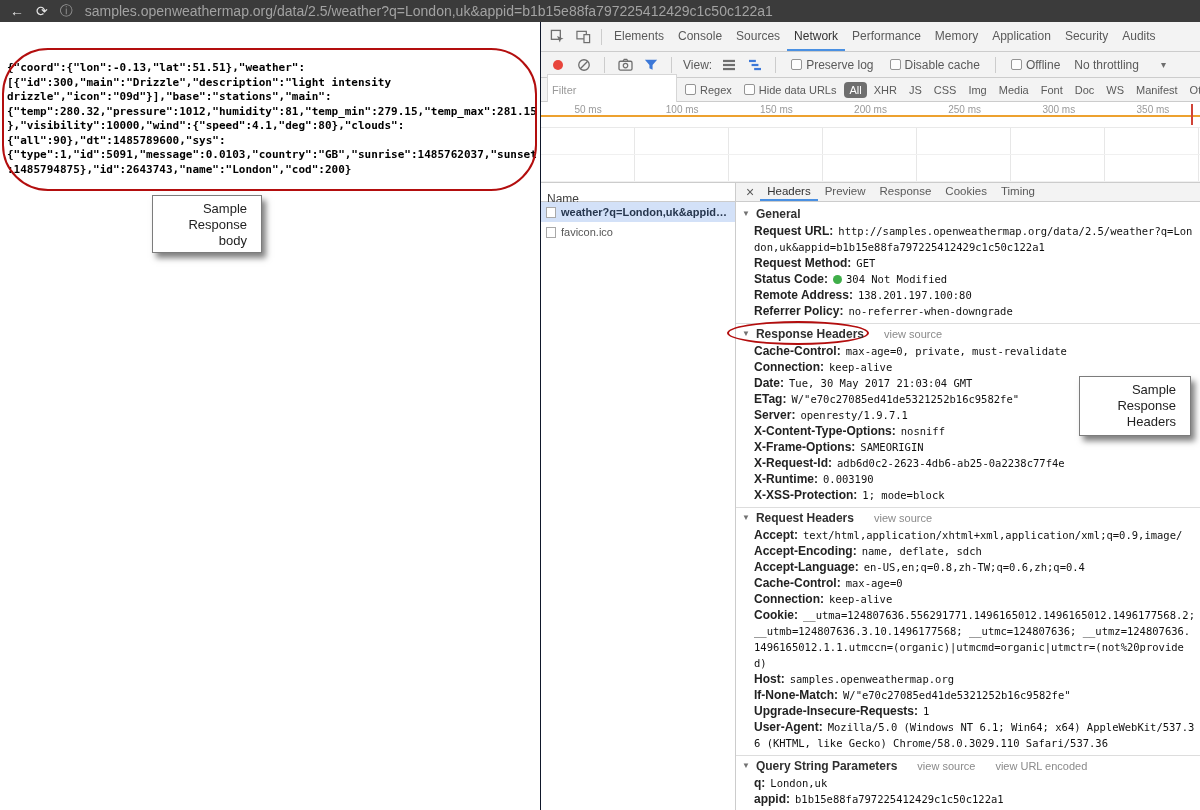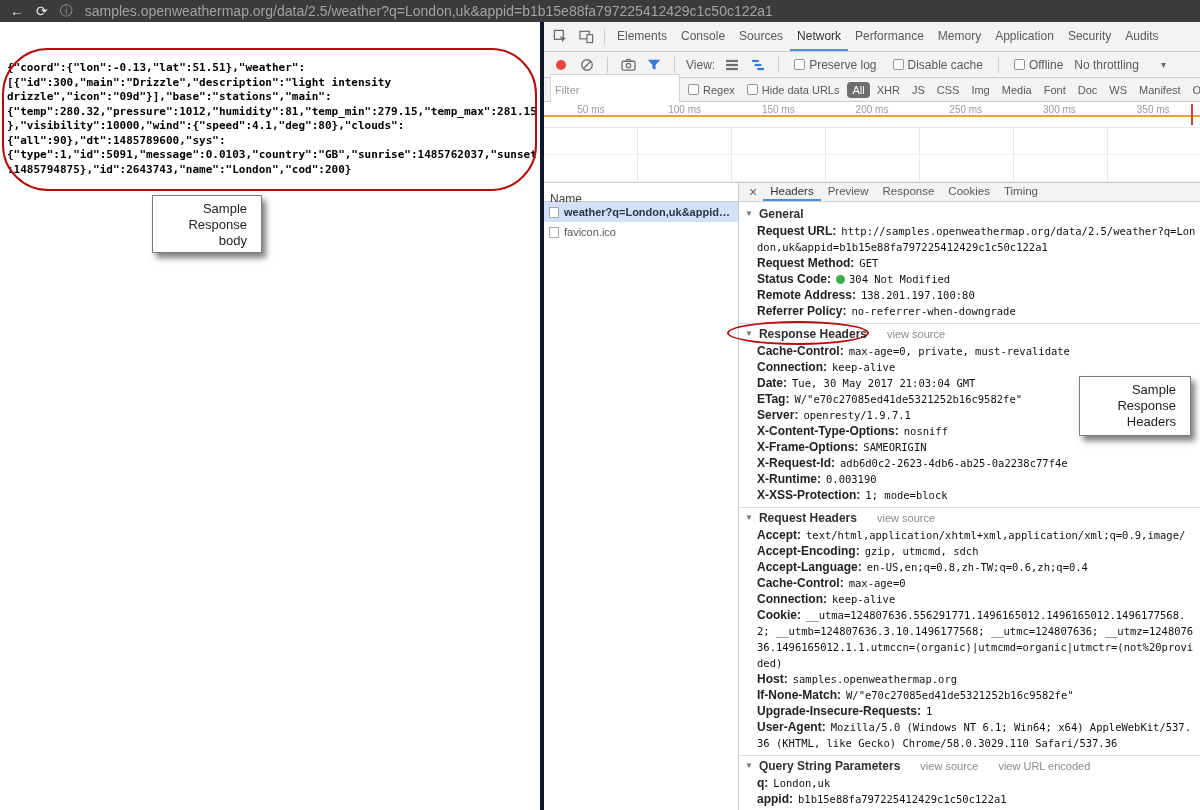--- a/index.html
+++ b/index.html
@@ -42,21 +42,21 @@
     text-align: right; font-size: 13px; line-height: 16px; color: #222;
     padding: 5px 14px 0 14px; z-index: 30;
   }
   #callout-body   { left: 152px; top: 195px; width: 110px; height: 58px; }
   #callout-headers{ left: 1079px; top: 376px; width: 112px; height: 60px; }
 
   
   #devtools {
     position: absolute; left: 540px; top: 22px; width: 660px; bottom: 0;
     display: flex; flex-direction: column; background: #0c4a6e;
-    border-left: 4px solid #0f172a;
+    border-left: 1px solid #0f172a;
   }
   .bar { background: #f3f3f3; border-bottom: 1px solid #ccc; display: flex; align-items: center; }
   .vsep { width: 1px; height: 16px; background: #ccc; margin: 0 5px; flex: none; }
 
   
   #tab-bar { height: 30px; padding: 0 3px; flex: none; }
   .panel-ic { width: 26px; height: 100%; display: flex; align-items: center; justify-content: center; flex: none; }
   .dt-tab {
     height: 100%; display: flex; align-items: center; padding: 0 7px;
     color: #5a5a5a; border-bottom: 2px solid transparent; cursor: default; white-space: nowrap;
@@ -431,21 +431,21 @@
             <span class="sect-title">Request Headers</span>
             <span class="view-link">view source</span>
           </div>
           <div>
 
               <div class="hitem">
                 <span class="hname">Accept</span><span class="hval">text/html,application/xhtml+xml,application/xml;q=0.9,image/</span>
               </div>
 
               <div class="hitem">
-                <span class="hname">Accept-Encoding</span><span class="hval">gzip, utmcmd, sdch</span>
+                <span class="hname">Accept-Encoding</span><span class="hval">name, deflate, sdch</span>
               </div>
 
               <div class="hitem">
                 <span class="hname">Accept-Language</span><span class="hval">en-US,en;q=0.8,zh-TW;q=0.6,zh;q=0.4</span>
               </div>
 
               <div class="hitem">
                 <span class="hname">Cache-Control</span><span class="hval">max-age=0</span>
               </div>
 

